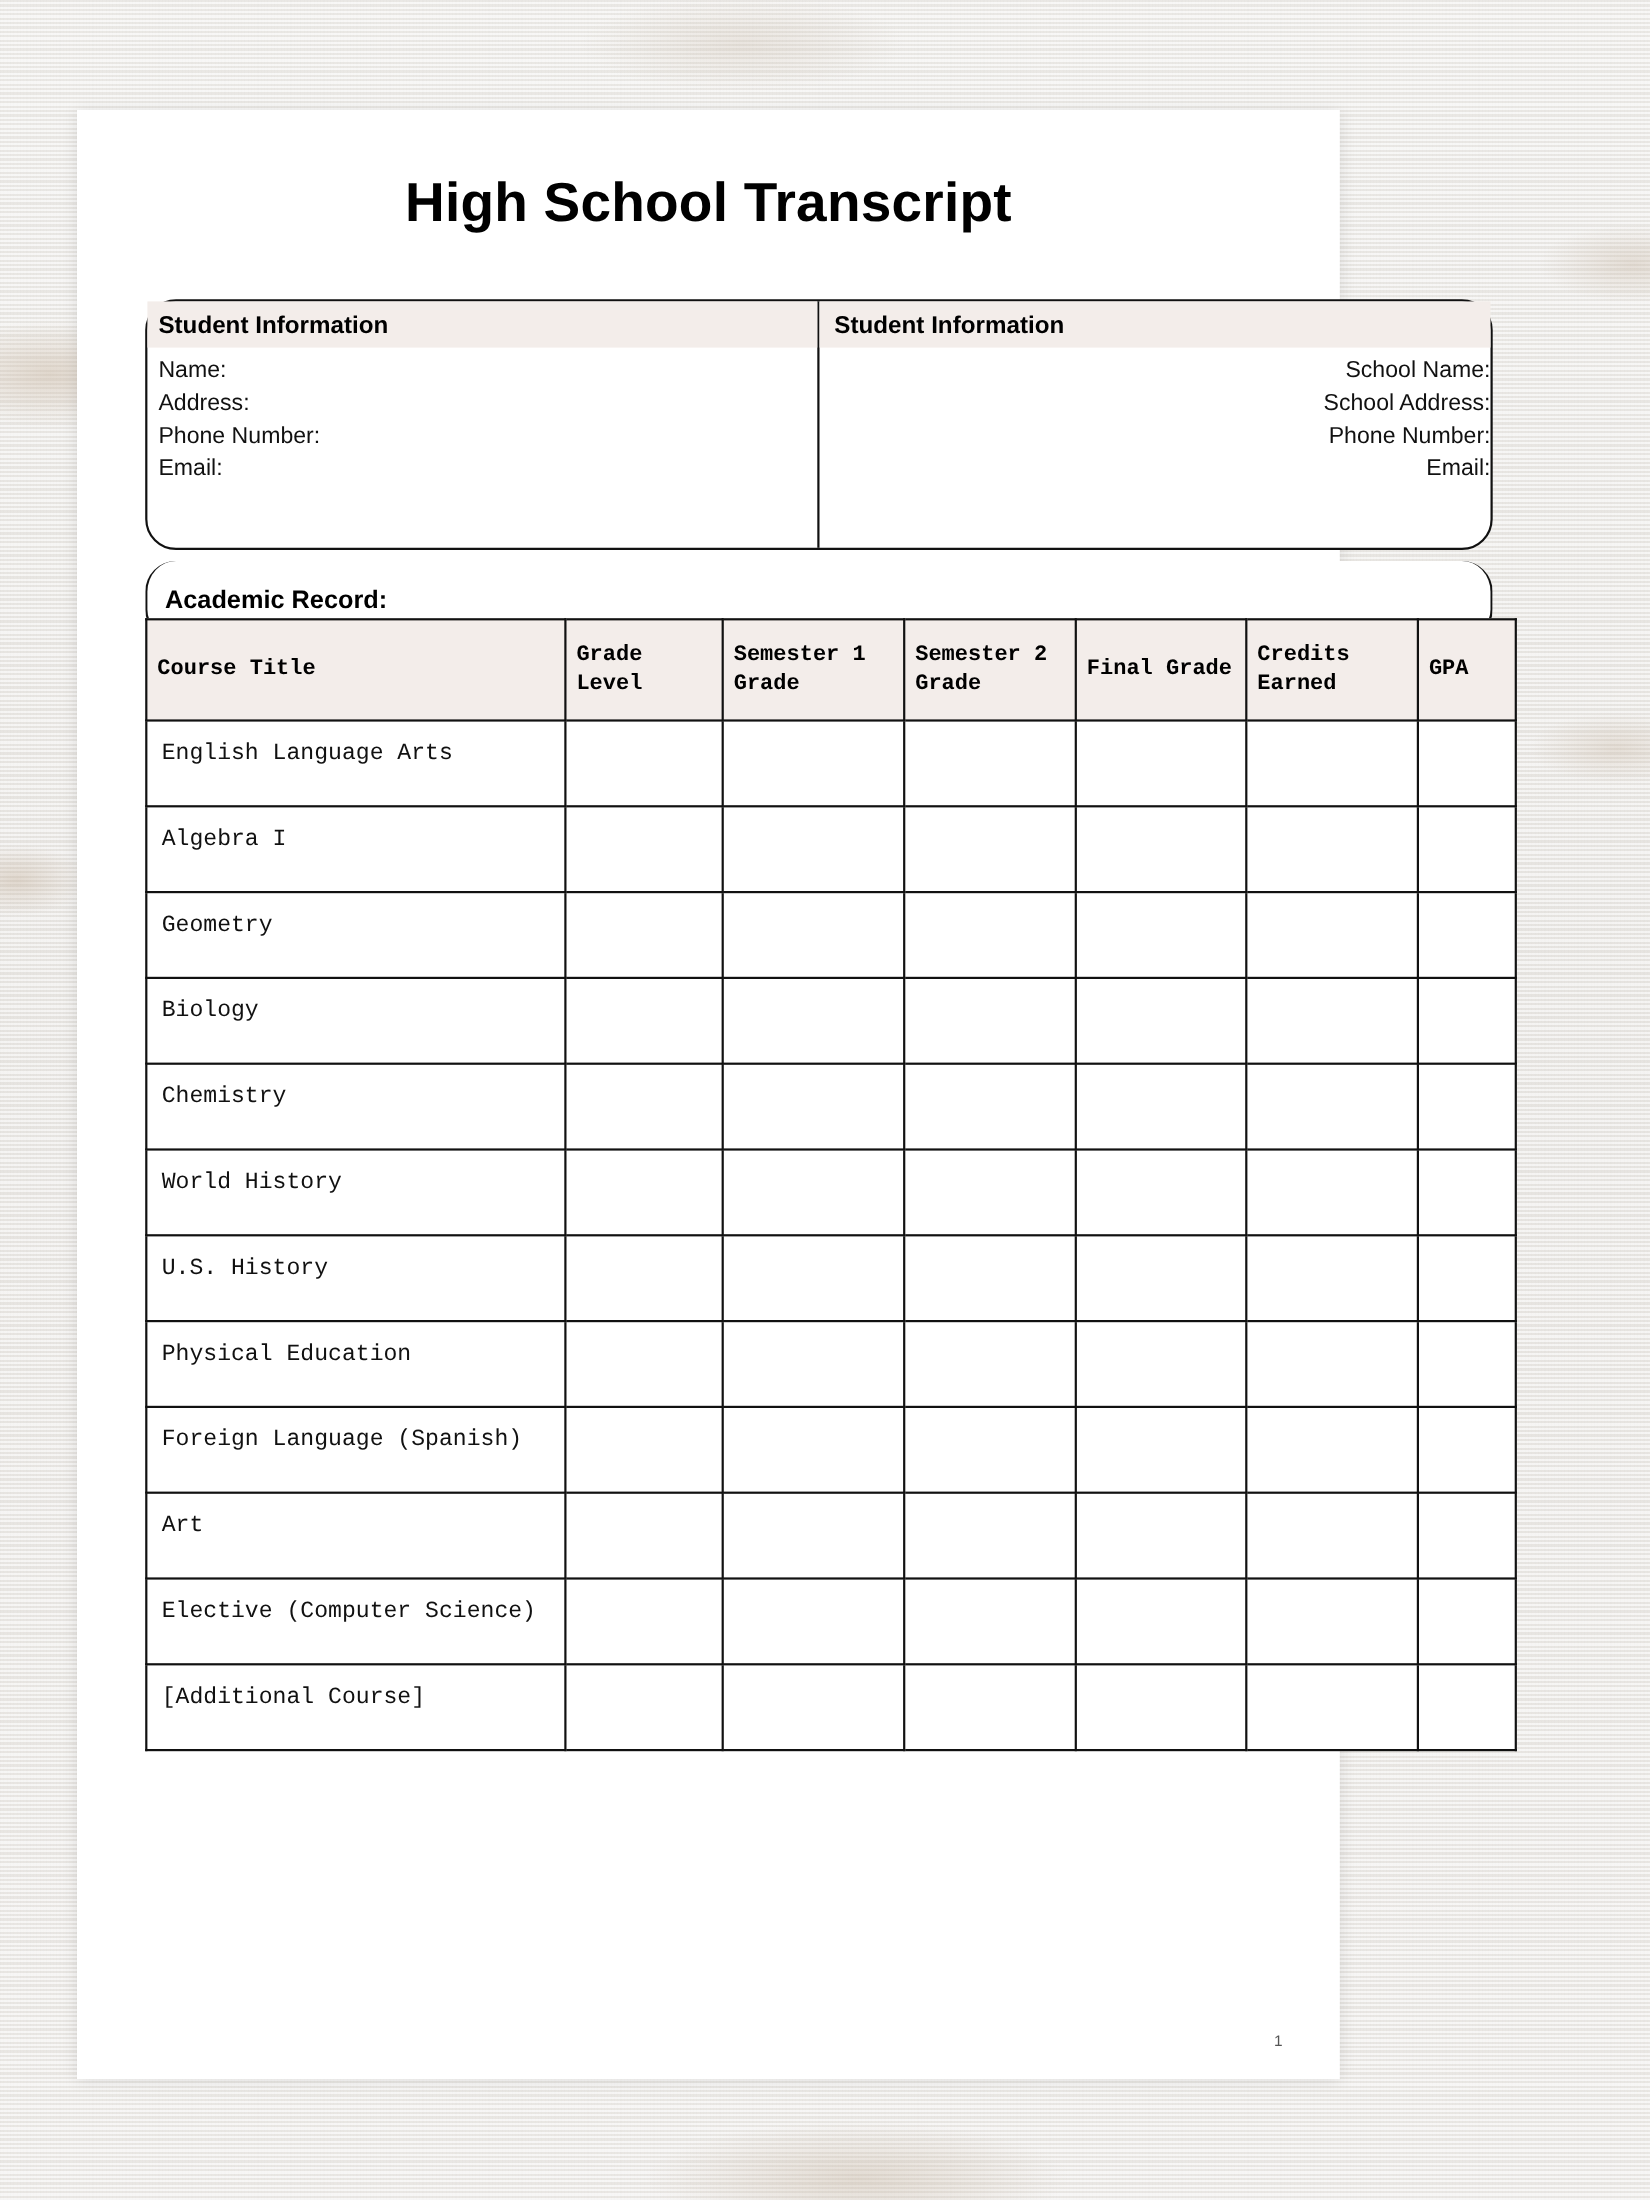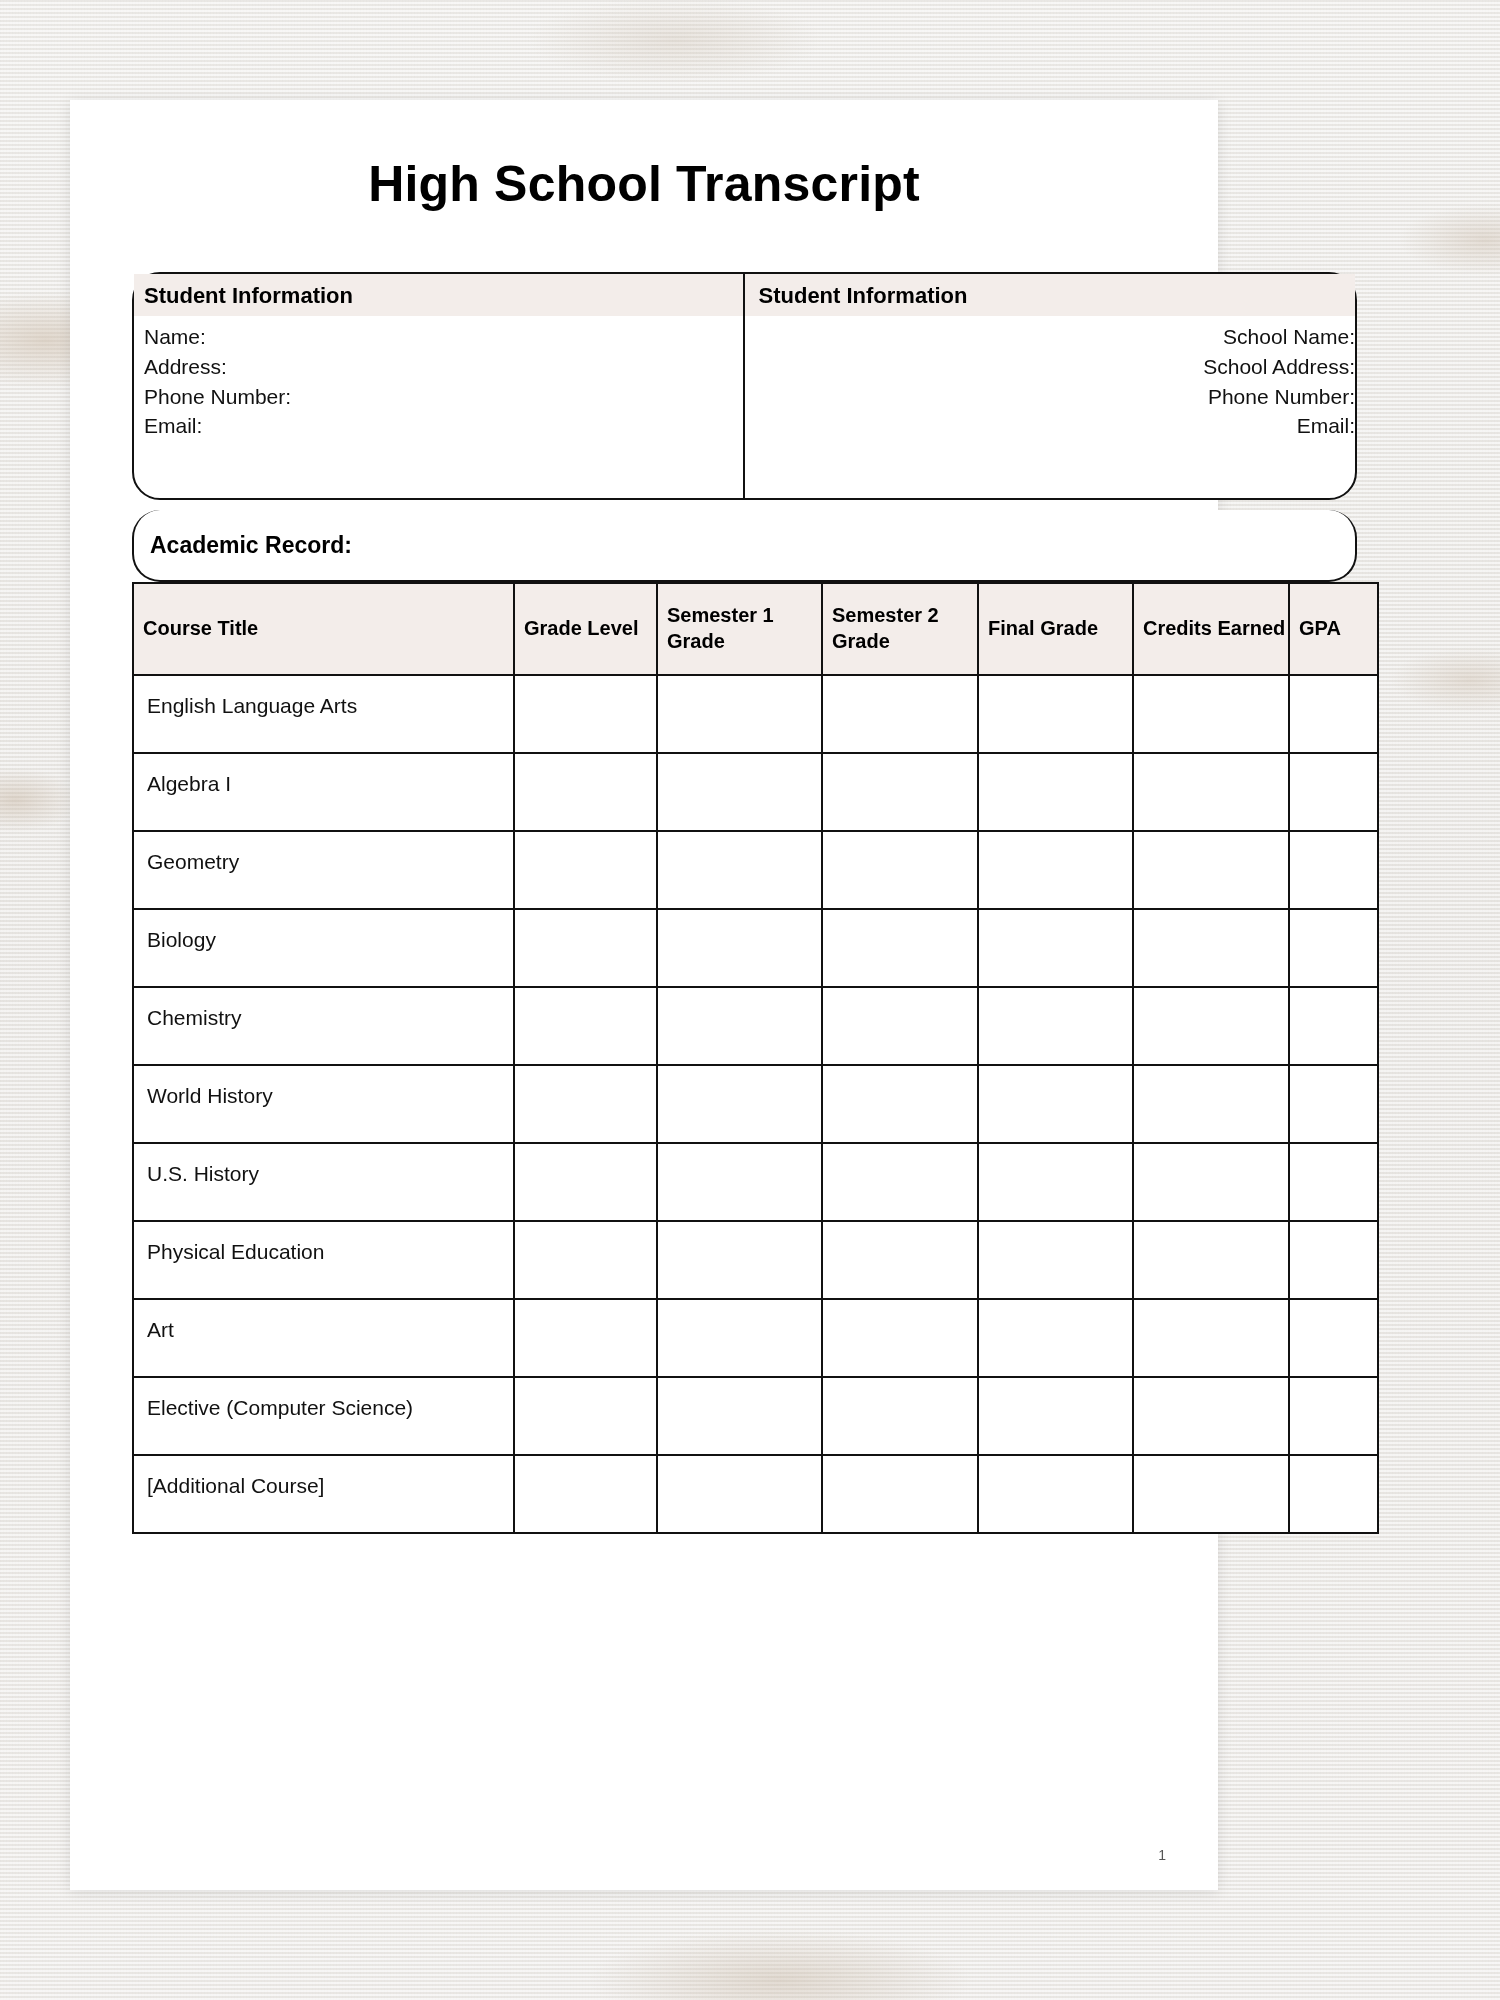--- a/index.html
+++ b/index.html
@@ -124,23 +124,24 @@
   }
   #record-banner .label {
     font-size: 23px;
     font-weight: bold;
     color: #000;
     padding-left: 16px;
   }
 
   
   #courses {
-    top: 482px;
+    top: 462px;
     border-collapse: collapse;
     table-layout: fixed;
+    font-family: Liberation Mono, monospace;
   }
   #courses table {
     width: 100%;
     border-collapse: collapse;
     table-layout: fixed;
     background: #fff;
   }
   #courses th, #courses td {
     border: 2px solid #111;
     box-sizing: border-box;
@@ -309,20 +310,29 @@
           </tr>
           <tr>
             <td class="course-name">Physical Education</td>
             <td></td>
             <td></td>
             <td></td>
             <td></td>
             <td></td>
             <td></td>
           </tr>
+          <tr class="tall">
+            <td class="course-name">Foreign Language (Spanish)</td>
+            <td></td>
+            <td></td>
+            <td></td>
+            <td></td>
+            <td></td>
+            <td></td>
+          </tr>
           <tr>
             <td class="course-name">Art</td>
             <td></td>
             <td></td>
             <td></td>
             <td></td>
             <td></td>
             <td></td>
           </tr>
           <tr class="tall">

